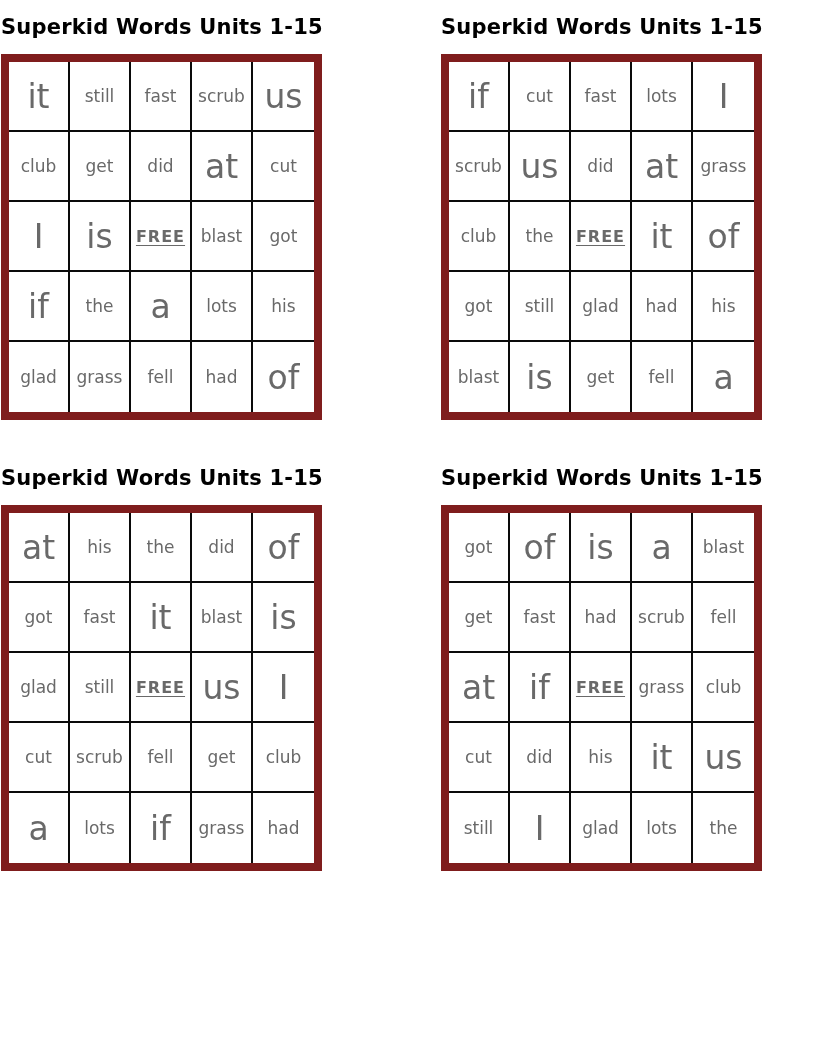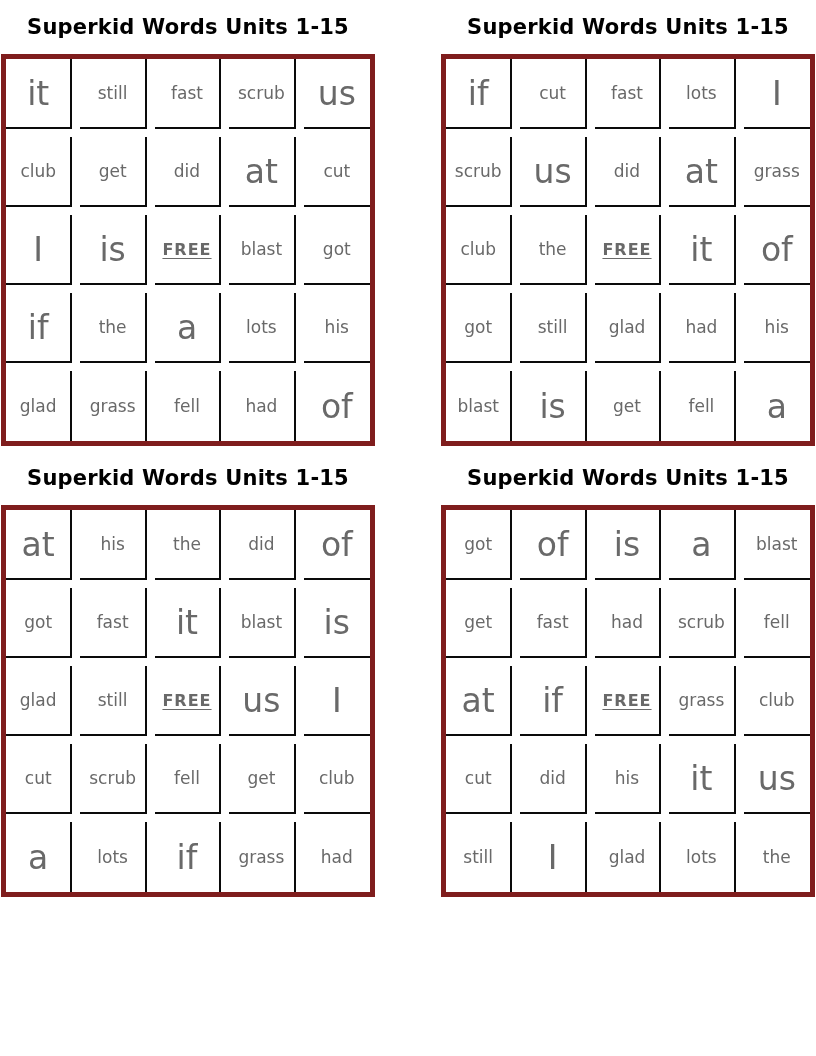--- a/index.html
+++ b/index.html
@@ -7,42 +7,41 @@
   body {
     width: 816px; height: 1056px;
     font-family: "DejaVu Sans", "Liberation Sans", sans-serif;
     overflow: hidden;
   }
   .sheet {
     position: relative;
     width: 816px; height: 1056px;
     background: #ffffff;
   }
-  .card { position: absolute; width: 374px; }
+  .card { position: absolute; width: 321px; }
   .card.pos-tl { left: 1px;   top: 12px; }
   .card.pos-tr { left: 441px; top: 12px; }
   .card.pos-bl { left: 1px;   top: 463px; }
   .card.pos-br { left: 441px; top: 463px; }
   .card-title {
     margin: 0 0 12px 0;
     height: 30px; line-height: 30px;
     text-align: center;
     font-size: 21px;
     font-weight: 600;
     color: #000000;
     letter-spacing: 0.2px;
     white-space: nowrap;
   }
   .grid {
     display: grid;
     grid-template-columns: repeat(5, 1fr);
     grid-template-rows: repeat(5, 70px);
-    border: 5px solid #7f1d1d;
+    border: 8px solid #7f1d1d;
     background: #ffffff;
-    gap: 8px;
   }
   .cell {
     display: flex;
     align-items: center;
     justify-content: center;
     border-right: 2px solid #0a0a0a;
     border-bottom: 2px solid #0a0a0a;
     color: #696969;
     font-size: 17px;
     overflow: hidden;

